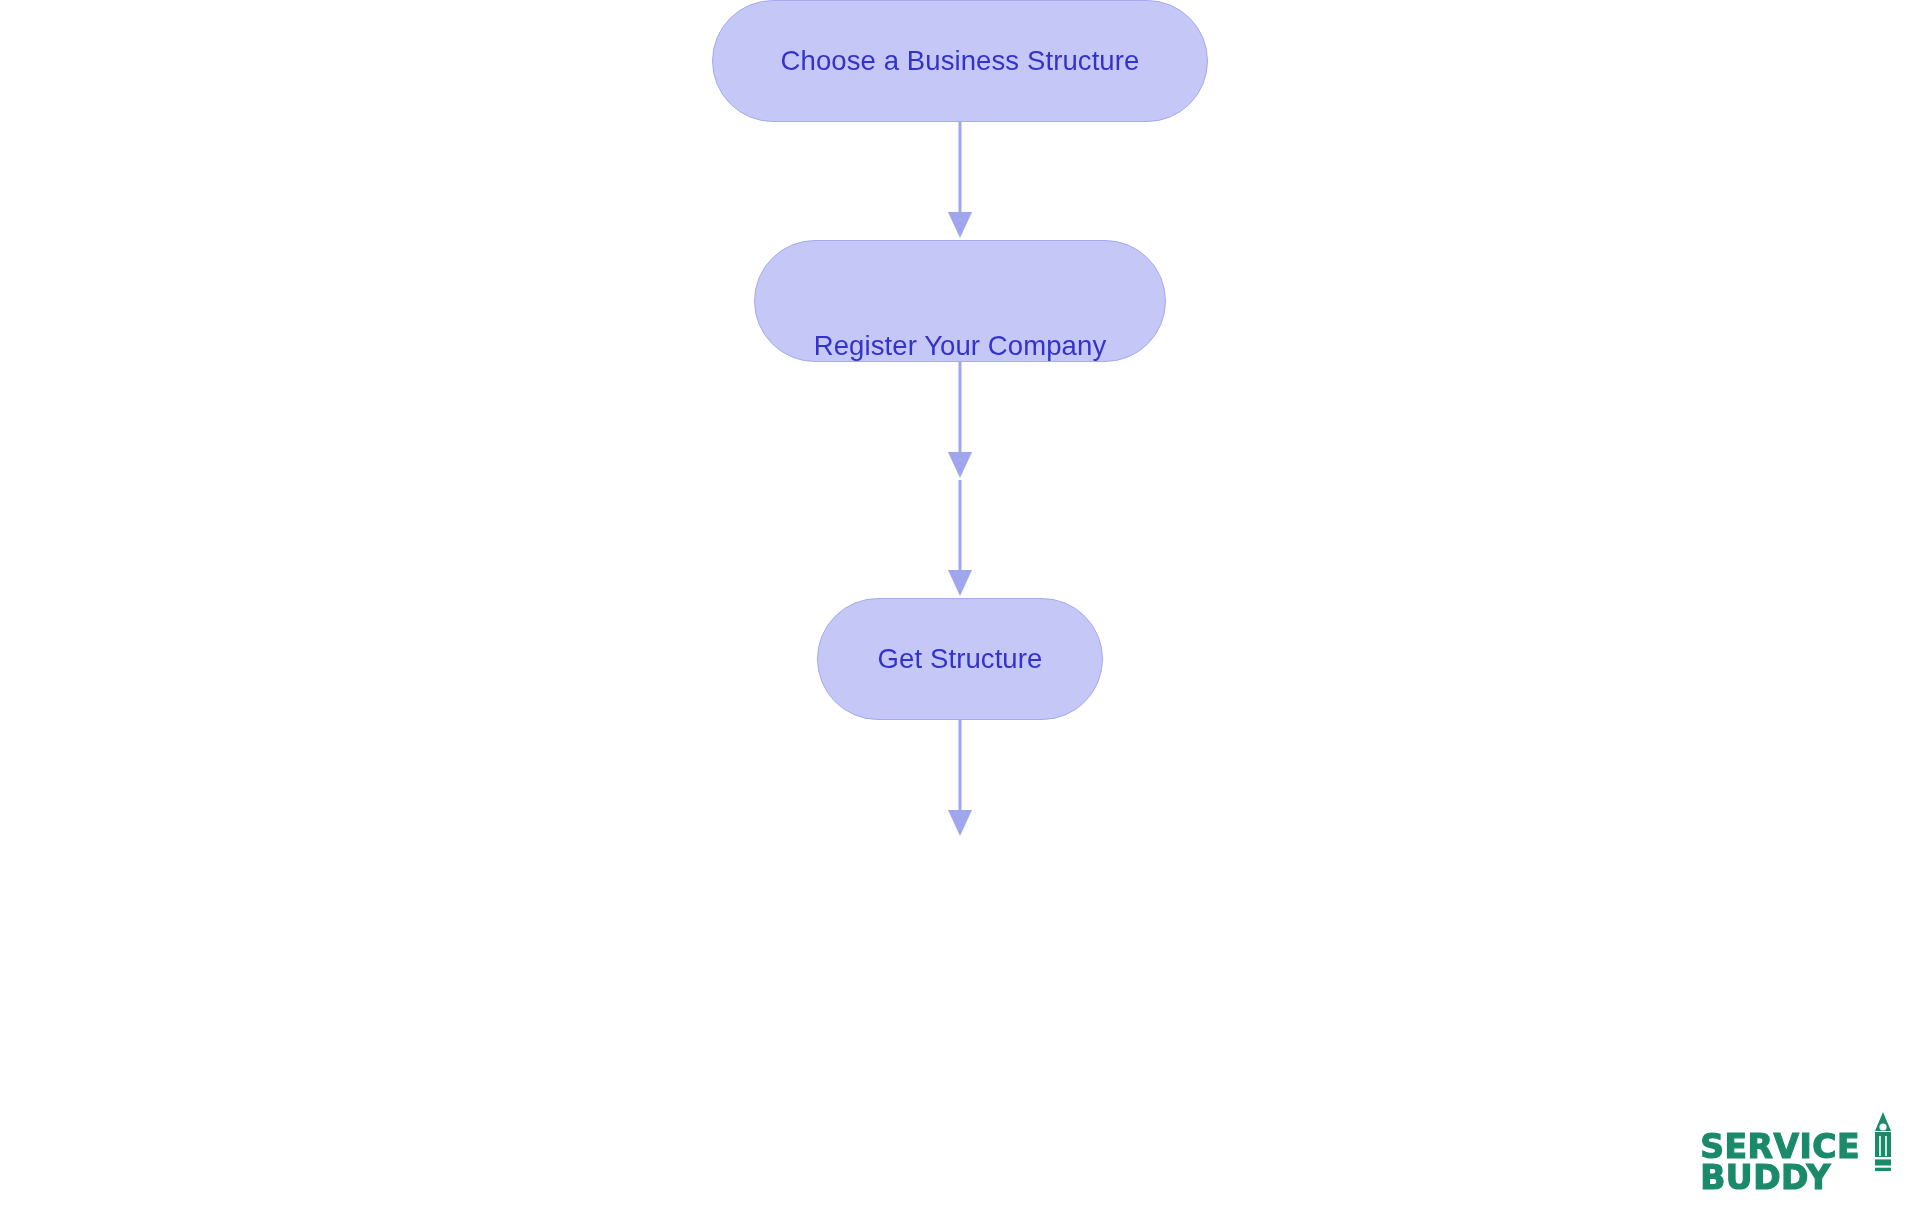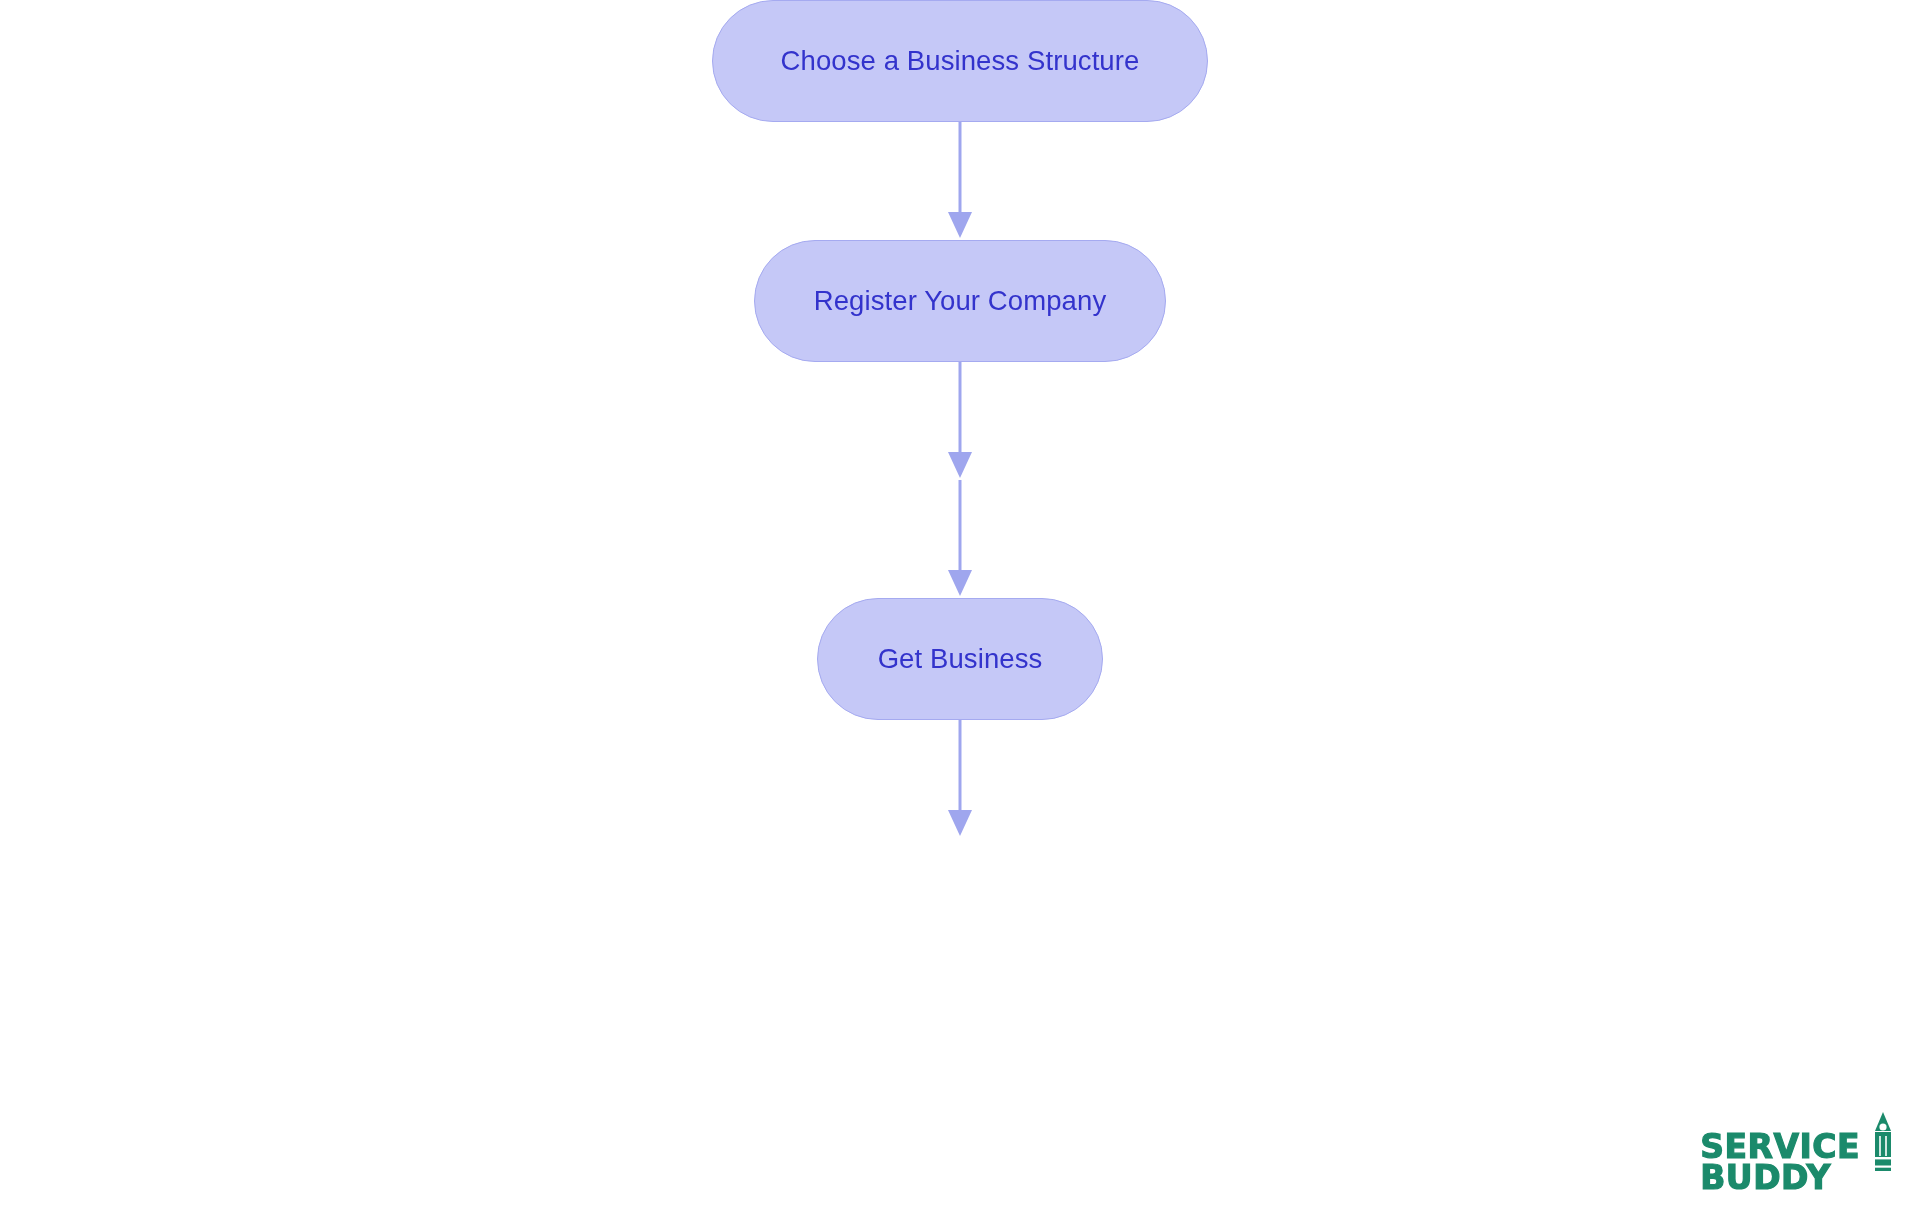--- a/index.html
+++ b/index.html
@@ -48,21 +48,21 @@
     color: #3333cc;
     font-size: 27.5px;
     line-height: 1.1;
     font-weight: 400;
     letter-spacing: 0.1px;
     white-space: nowrap;
   }
 
   
   .n0 { width: 496px; }
-  .n1 { width: 412px; }
+  .n1 { width: 412px; align-items: flex-end; }
   .n2 { width: 566px; }
   .n3 { width: 286px; }
   .n4 { width: 286px; }
 
   
   .connector {
     flex: none;
     width: 40px;
     height: 118px;
     display: block;
@@ -129,21 +129,21 @@
       <polygon class="conn-head" points="20,116 8,90 32,90"></polygon>
     </svg>
 
 
     <svg class="connector" viewBox="0 0 40 118">
       <line class="conn-line" x1="20" y1="0" x2="20" y2="96"></line>
       <polygon class="conn-head" points="20,116 8,90 32,90"></polygon>
     </svg>
 
     <div class="node n3">
-      <span class="node-label">Get Business</span>
+      <span class="node-label">Get Structure</span>
     </div>
 
     <svg class="connector" viewBox="0 0 40 118">
       <line class="conn-line" x1="20" y1="0" x2="20" y2="96"></line>
       <polygon class="conn-head" points="20,116 8,90 32,90"></polygon>
     </svg>
 
 
   </div>
 

